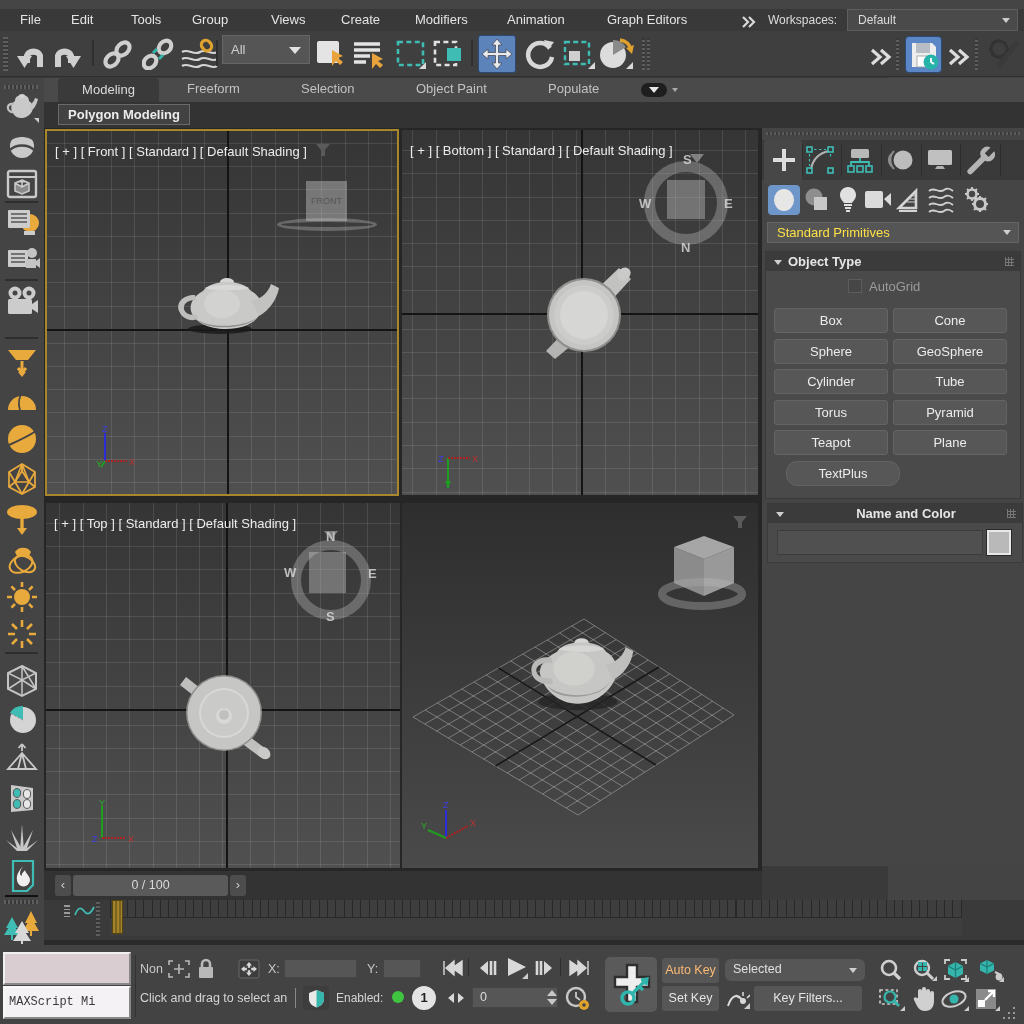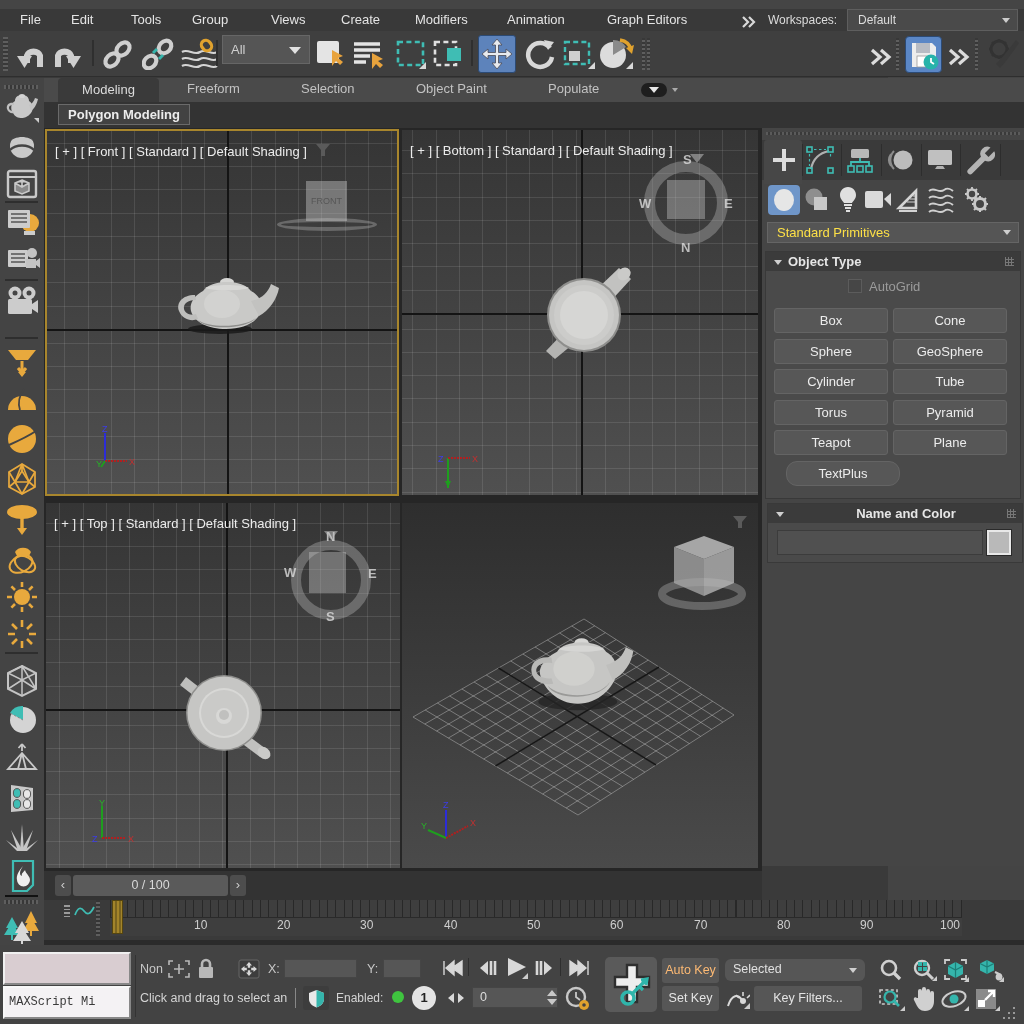--- a/index.html
+++ b/index.html
@@ -611,32 +611,20 @@
   </div>
   <div class="abs" id="rulerrow">
     <div class="abs" style="left:20px;top:3px;width:6px;height:14px;background:repeating-linear-gradient(0deg,#9a9a9a 0 1.5px,transparent 1.5px 3.5px);"></div>
     <svg class="abs" style="left:30px;top:3px" width="22" height="16" viewBox="0 0 22 16">
         <path d="M1 12 C4 4 7 4 10 8 C13 12 16 12 20 4" stroke="#3fbdb4" stroke-width="1.8" fill="none"></path>
       </svg>
     <div class="abs" style="left:52px;top:0px;width:4px;height:36px;background:repeating-linear-gradient(0deg,#5e5e5e 0 2px,#353535 2px 4px);"></div>
     <div class="abs" style="left:66px;top:0;width:852px;height:36px;background:#3e3e3e;"></div>
     <div class="abs" style="left:66px;top:0;width:852px;height:17px;background:repeating-linear-gradient(90deg,#282828 0 1px,transparent 1px 8.34px);"></div>
     <div class="abs" style="left:66px;top:17px;width:852px;height:1px;background:#2a2a2a;"></div>
-    <div id="ticklabels" style="position:absolute;top:18px;left:0;width:940px;height:16px;color:#cfcfcf;font-size:12px;">
-      <span style="position:absolute;left:150px;">10</span>
-      <span style="position:absolute;left:233px;">20</span>
-      <span style="position:absolute;left:316px;">30</span>
-      <span style="position:absolute;left:400px;">40</span>
-      <span style="position:absolute;left:483px;">50</span>
-      <span style="position:absolute;left:566px;">60</span>
-      <span style="position:absolute;left:650px;">70</span>
-      <span style="position:absolute;left:733px;">80</span>
-      <span style="position:absolute;left:816px;">90</span>
-      <span style="position:absolute;left:896px;">100</span>
-    </div>
     <div class="abs" style="left:68px;top:0px;width:11px;height:34px;background:repeating-linear-gradient(90deg,#a3842a 0 2px,#7a6420 2px 4px);border:1px solid #55450f;"></div>
   </div>
   <div class="abs" id="botgap"></div>
   <div class="abs" id="statusbar">
 
     <div class="abs" style="left:3px;top:7px;width:128px;height:33px;background:#d9cdd1;border:2px solid #f0f0f0;border-right-color:#888;border-bottom-color:#888;"></div>
     <div class="abs" style="left:3px;top:41px;width:128px;height:33px;background:#f4f2f4;border:2px solid #f8f8f8;border-right-color:#888;border-bottom-color:#888;color:#3a3a3a;font-family:'Liberation Mono',monospace;font-size:12px;line-height:29px;padding-left:4px;white-space:nowrap;overflow:hidden;">MAXScript Mi</div>
     <div class="abs" style="left:135px;top:10px;width:1px;height:62px;background:#333;"></div>
 
     <div class="abs" style="left:140px;top:17px;color:#c8c8c8;font-size:12.5px;">Non</div>

